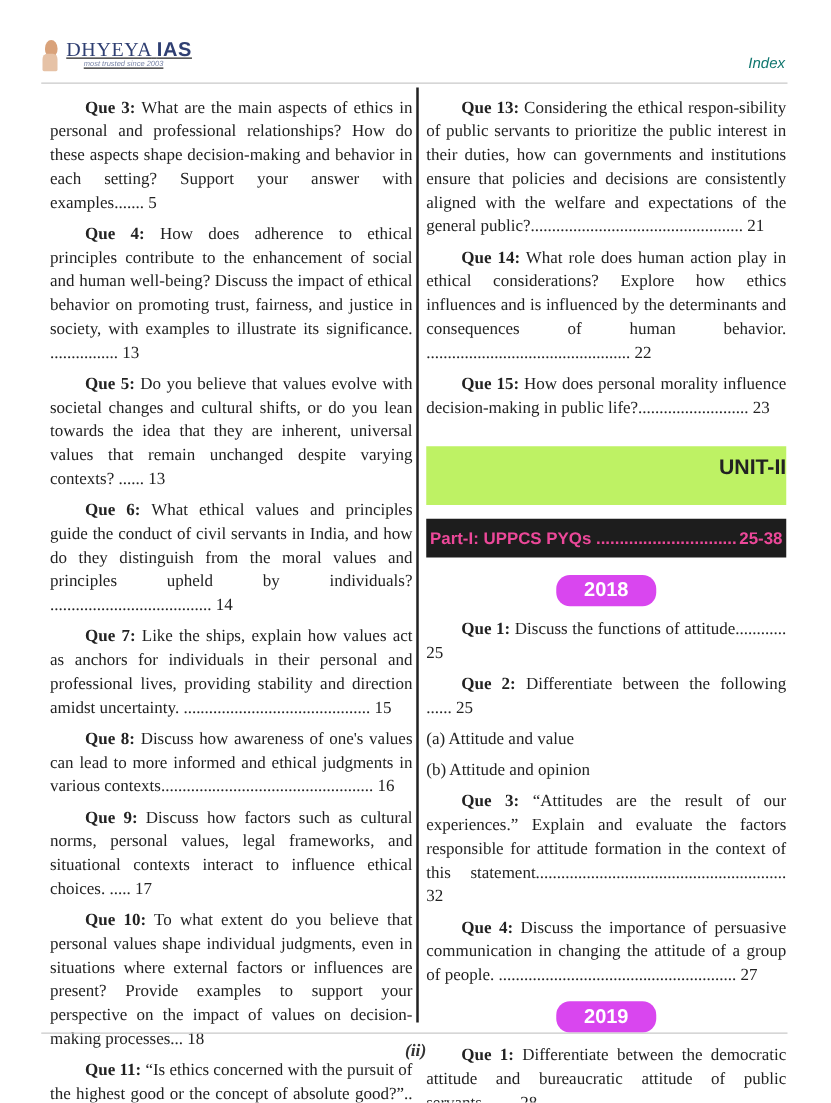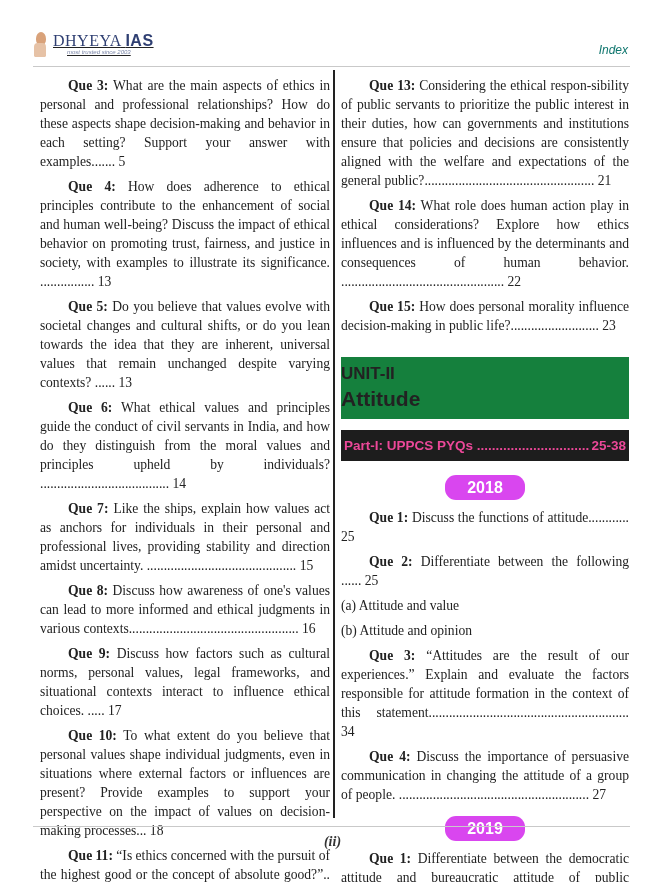--- a/index.html
+++ b/index.html
@@ -17,21 +17,21 @@
 
   .divider { position: absolute; left: 333px; top: 70px; width: 1.5px; height: 748px; background: #222; }
 
   .col { position: absolute; top: 76px; width: 290px; font-size: 13.6px; line-height: 19px; text-align: justify; }
   .col-left { left: 40px; }
   .col-right { left: 341px; width: 288px; }
   .entry { margin: 0 0 6px 0; }
   .entry .q { font-weight: bold; margin-left: 28px; }
   .entry .pg { }
 
-  .unit-box { background: #15803d; text-align: left; font-family: "Liberation Sans", sans-serif; font-weight: bold; color: #222; padding: 6px 0 6px 0; margin: 4px 0 11px 0; }
+  .unit-box { background: #bef264; text-align: right; font-family: "Liberation Sans", sans-serif; font-weight: bold; color: #222; padding: 6px 0 19px 0; margin: 4px 0 11px 0; }
   .unit-box .u1 { font-size: 17px; line-height: 22px; }
   .unit-box .u2 { font-size: 21px; line-height: 28px; }
   .part-bar { background: #1d1d1d; color: #ec4899; font-family: "Liberation Sans", sans-serif; font-weight: bold; font-size: 13.5px; padding: 6px 3px; display: flex; justify-content: space-between; margin-bottom: 14px; }
   .year-pill-wrap { text-align: center; margin: 0 0 8px 0; }
   .year-pill { display: inline-block; background: #d946ef; color: #fff; font-family: "Liberation Sans", sans-serif; font-weight: bold; font-size: 16px; padding: 3px 22px; border-radius: 11px; }
   .sub { margin: 0 0 6px 0; }
 
   .footer-line { position: absolute; left: 33px; top: 826px; width: 597px; height: 1px; background: #c9c9c9; }
   .page-num { position: absolute; left: 0; width: 665px; top: 834px; text-align: center; font-style: italic; font-weight: bold; font-size: 14px; color: #333; }
 </style>
@@ -67,35 +67,34 @@
   <p class="entry"><span class="q">Que 12:</span><span> Considering the complexities of modern societal challenges, how can ethical dimensions be effectively integrated into decision-making processes to ensure fairness and accountability?................ </span></p>
 </div>
 
 <div class="col col-right">
   <p class="entry"><span class="q">Que 13:</span><span> Considering the ethical respon-sibility of public servants to prioritize the public interest in their duties, how can governments and institutions ensure that policies and decisions are consistently aligned with the welfare and expectations of the general public?.................................................. </span><span class="pg">21</span></p>
   <p class="entry"><span class="q">Que 14:</span><span> What role does human action play in ethical considerations? Explore how ethics influences and is influenced by the determinants and consequences of human behavior. ................................................ </span><span class="pg">22</span></p>
   <p class="entry"><span class="q">Que 15:</span><span> How does personal morality influence decision-making in public life?.......................... </span><span class="pg">23</span></p>
 
   <div class="unit-box" style="margin-top:22px;">
     <div class="u1">UNIT-II</div>
-    <div class="u2">Attitude</div>
   </div>
 
   <div class="part-bar">
     <span>Part-I: UPPCS PYQs ..............................</span>
     <span>25-38</span>
   </div>
 
   <div class="year-pill-wrap"><span class="year-pill">2018</span></div>
 
   <p class="entry"><span class="q">Que 1:</span><span> Discuss the functions of attitude............ </span><span class="pg">25</span></p>
   <p class="entry"><span class="q">Que 2:</span><span> Differentiate between the following ...... </span><span class="pg">25</span></p>
   <p class="sub">(a) Attitude and value</p>
   <p class="sub">(b) Attitude and opinion</p>
-  <p class="entry"><span class="q">Que 3:</span><span> “Attitudes are the result of our experiences.” Explain and evaluate the factors responsible for attitude formation in the context of this statement........................................................... </span><span class="pg">34</span></p>
+  <p class="entry"><span class="q">Que 3:</span><span> “Attitudes are the result of our experiences.” Explain and evaluate the factors responsible for attitude formation in the context of this statement........................................................... </span><span class="pg">32</span></p>
   <p class="entry"><span class="q">Que 4:</span><span> Discuss the importance of persuasive communication in changing the attitude of a group of people. ........................................................ </span><span class="pg">27</span></p>
 
   <div class="year-pill-wrap" style="margin-top:12px;"><span class="year-pill">2019</span></div>
 
   <p class="entry"><span class="q">Que 1:</span><span> Differentiate between the democratic attitude and bureaucratic attitude of public servants........ </span><span class="pg">28</span></p>
 </div>
 
 <div class="footer-line"></div>
 <div class="page-num">(ii)</div>
 

